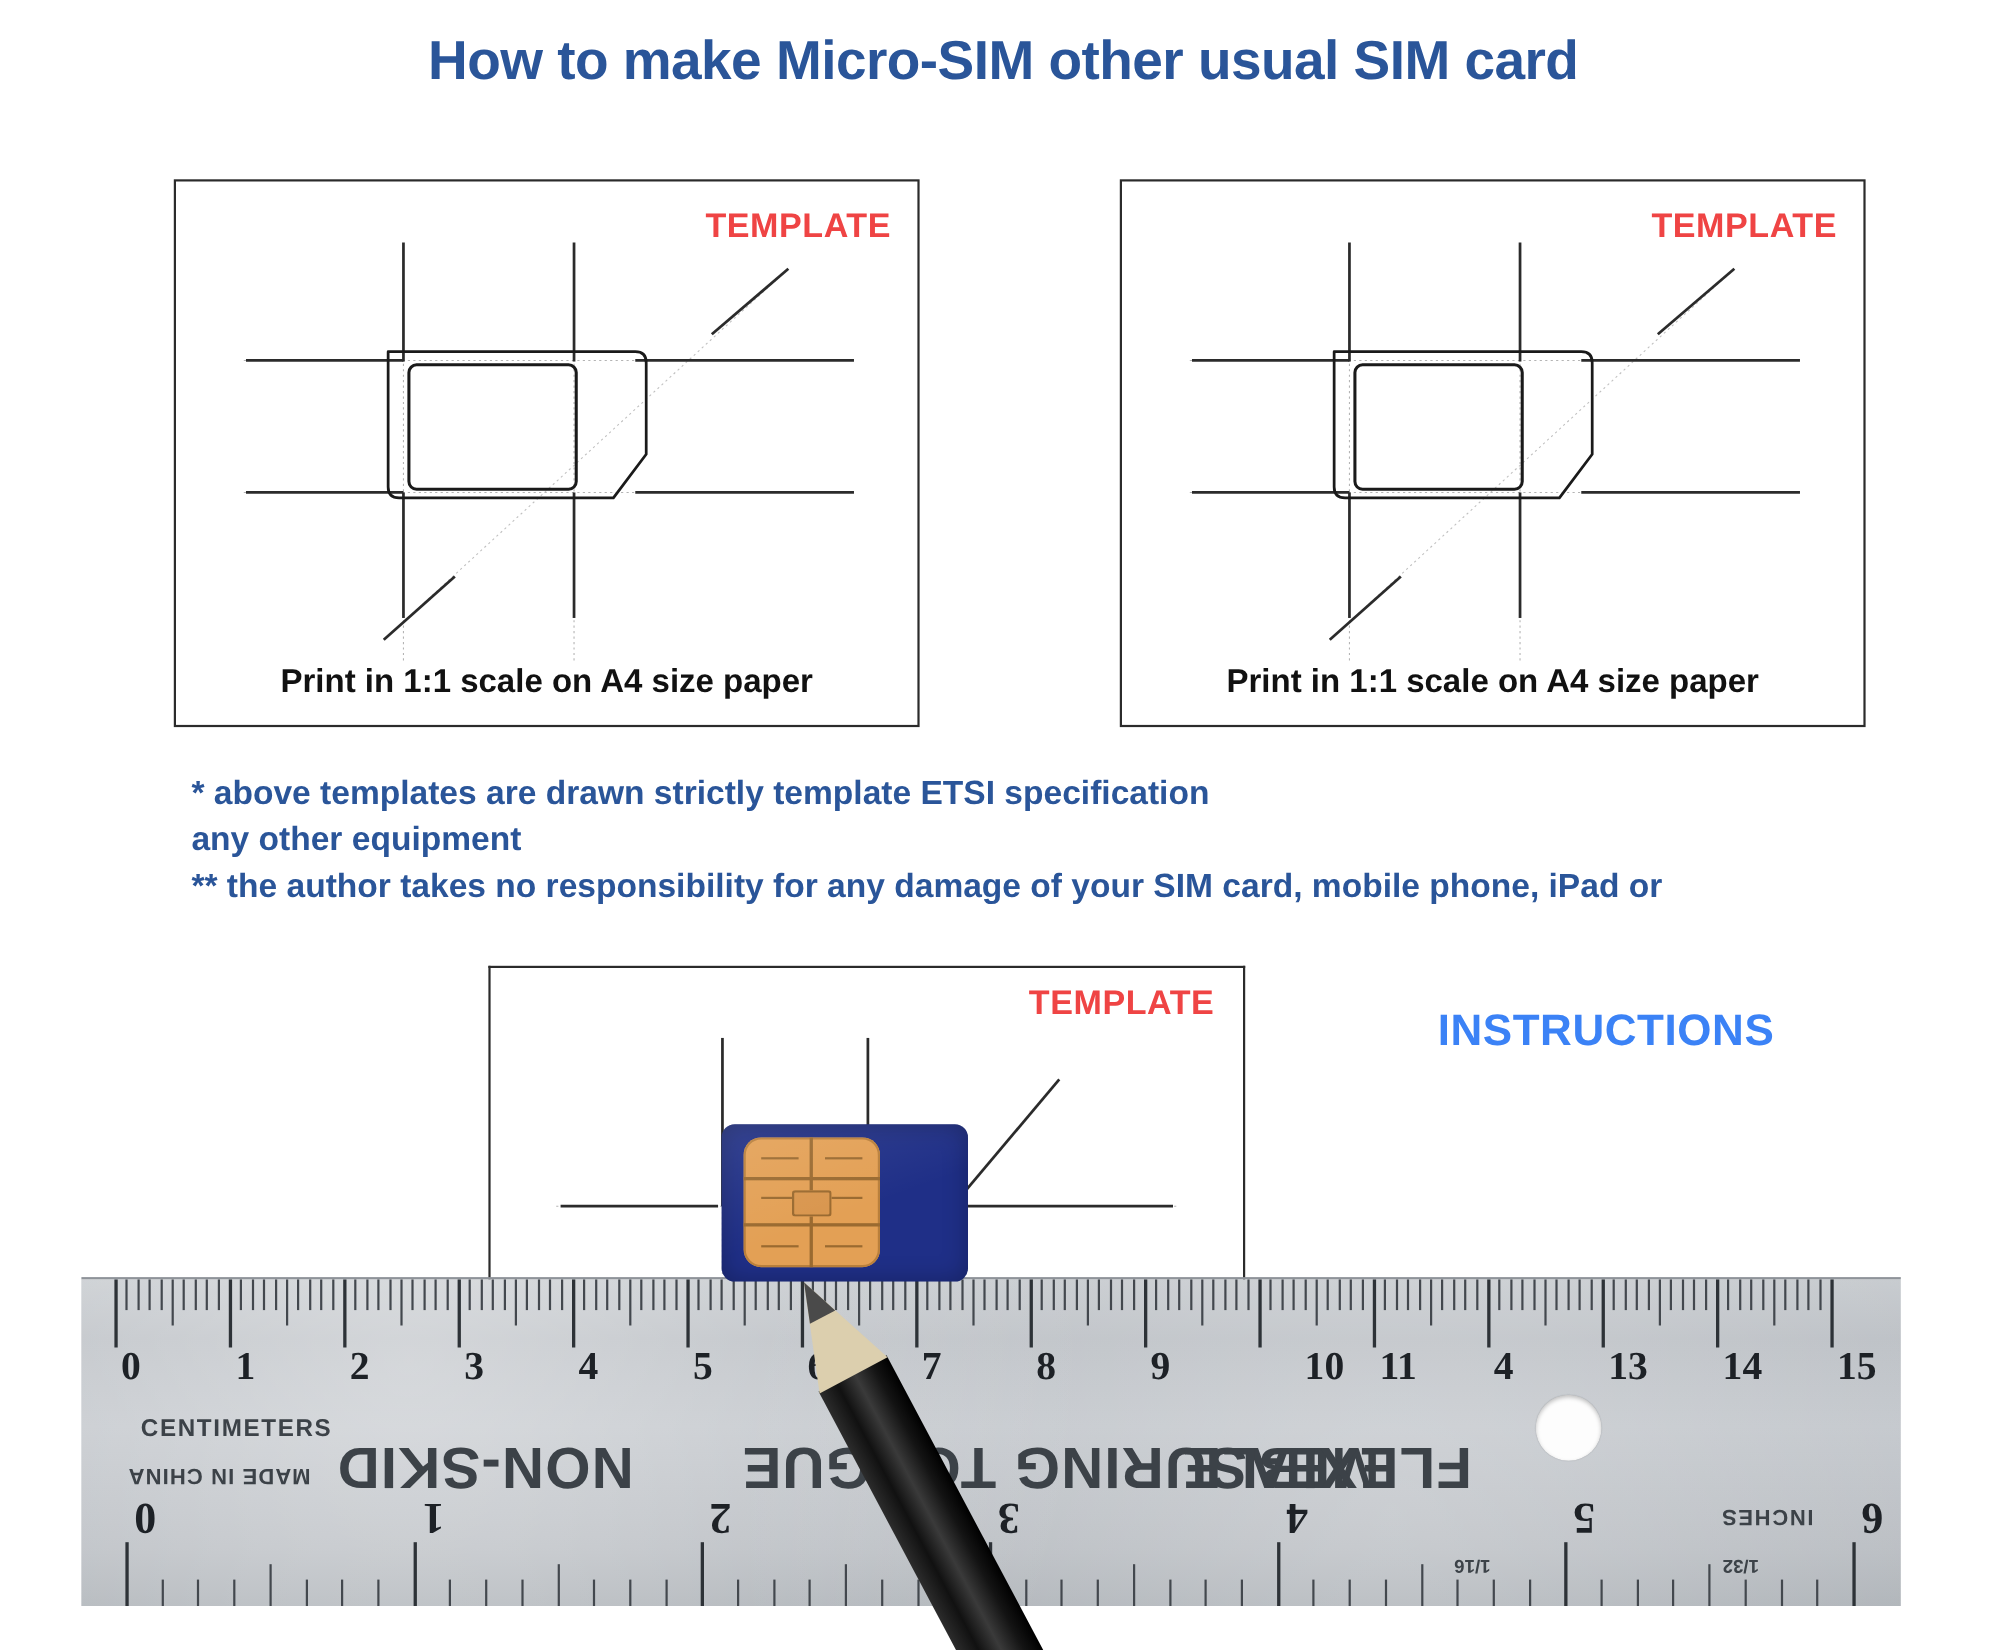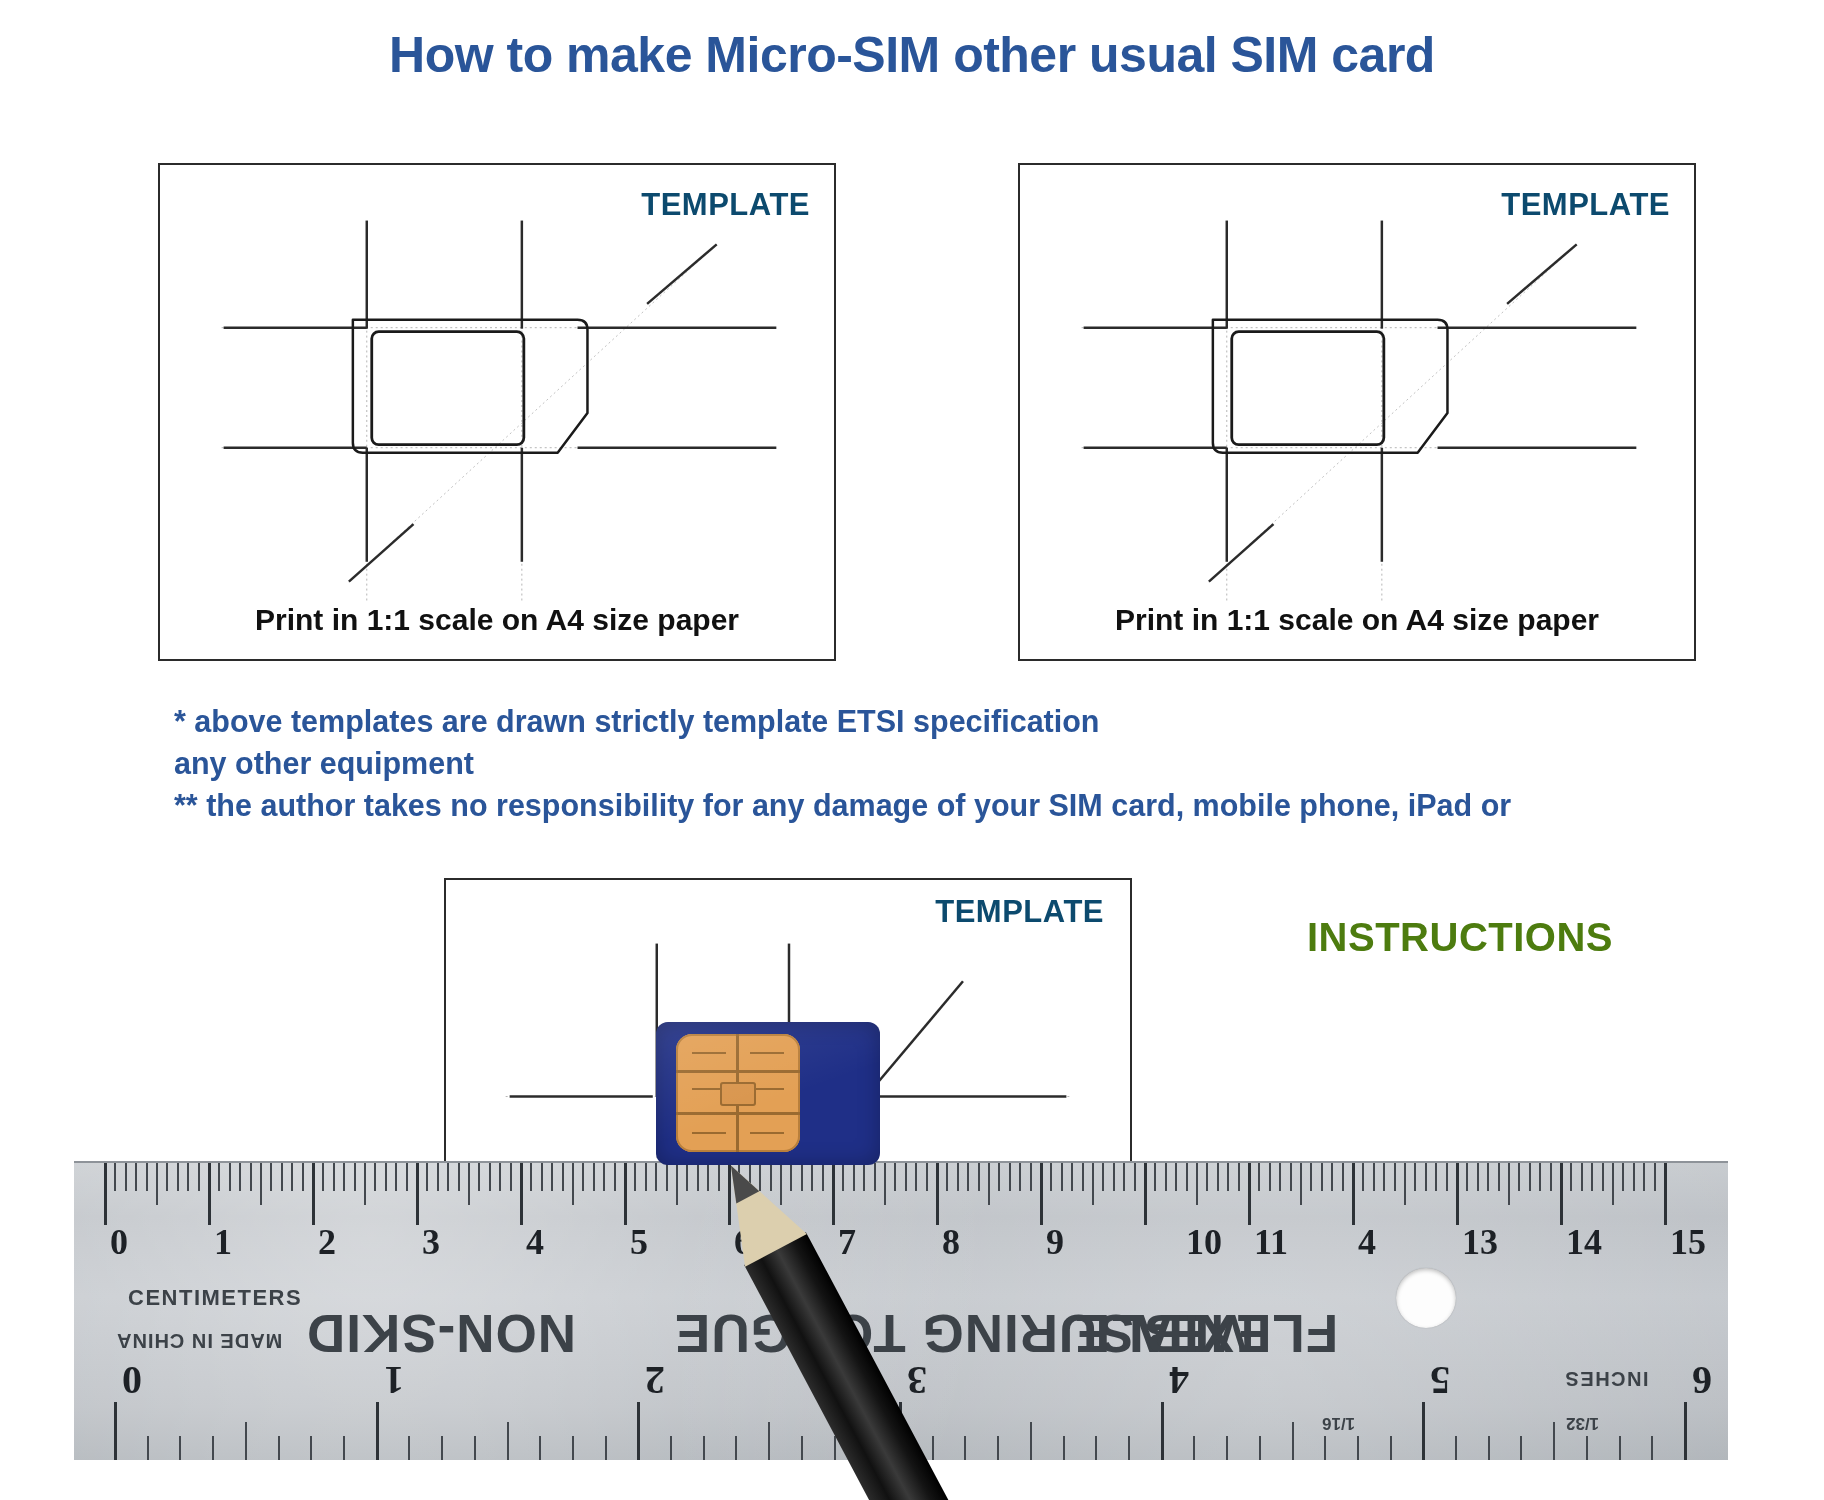--- a/index.html
+++ b/index.html
@@ -33,21 +33,21 @@
     background: #ffffff;
   }
   #template-left  { left: 158px; top: 163px; width: 678px; height: 498px; }
   #template-right { left: 1018px; top: 163px; width: 678px; height: 498px; }
 
   .template-label {
     position: absolute;
     top: 22px; right: 24px;
     font-size: 31px;
     font-weight: bold;
-    color: #0c4a6e;
+    color: #ef4444;
     letter-spacing: 0.5px;
   }
 
   .template-caption {
     position: absolute;
     bottom: 22px; left: 0; width: 100%;
     text-align: center;
     font-size: 30px;
     font-weight: bold;
     color: #111111;
@@ -110,21 +110,21 @@
   #sim-chip .chip-line {
     position: absolute;
     background: #9a6a30;
   }
 
   
   #instructions {
     position: absolute;
     left: 1180px; top: 915px; width: 560px;
     text-align: center;
-    color: #4d7c0f;
+    color: #3b82f6;
   }
   #instructions-title {
     font-size: 40px; font-weight: bold; letter-spacing: 0.5px;
   }
   #instructions-sub {
     font-size: 40px; font-weight: bold; margin-top: 12px;
   }
 
   
   #ruler {

